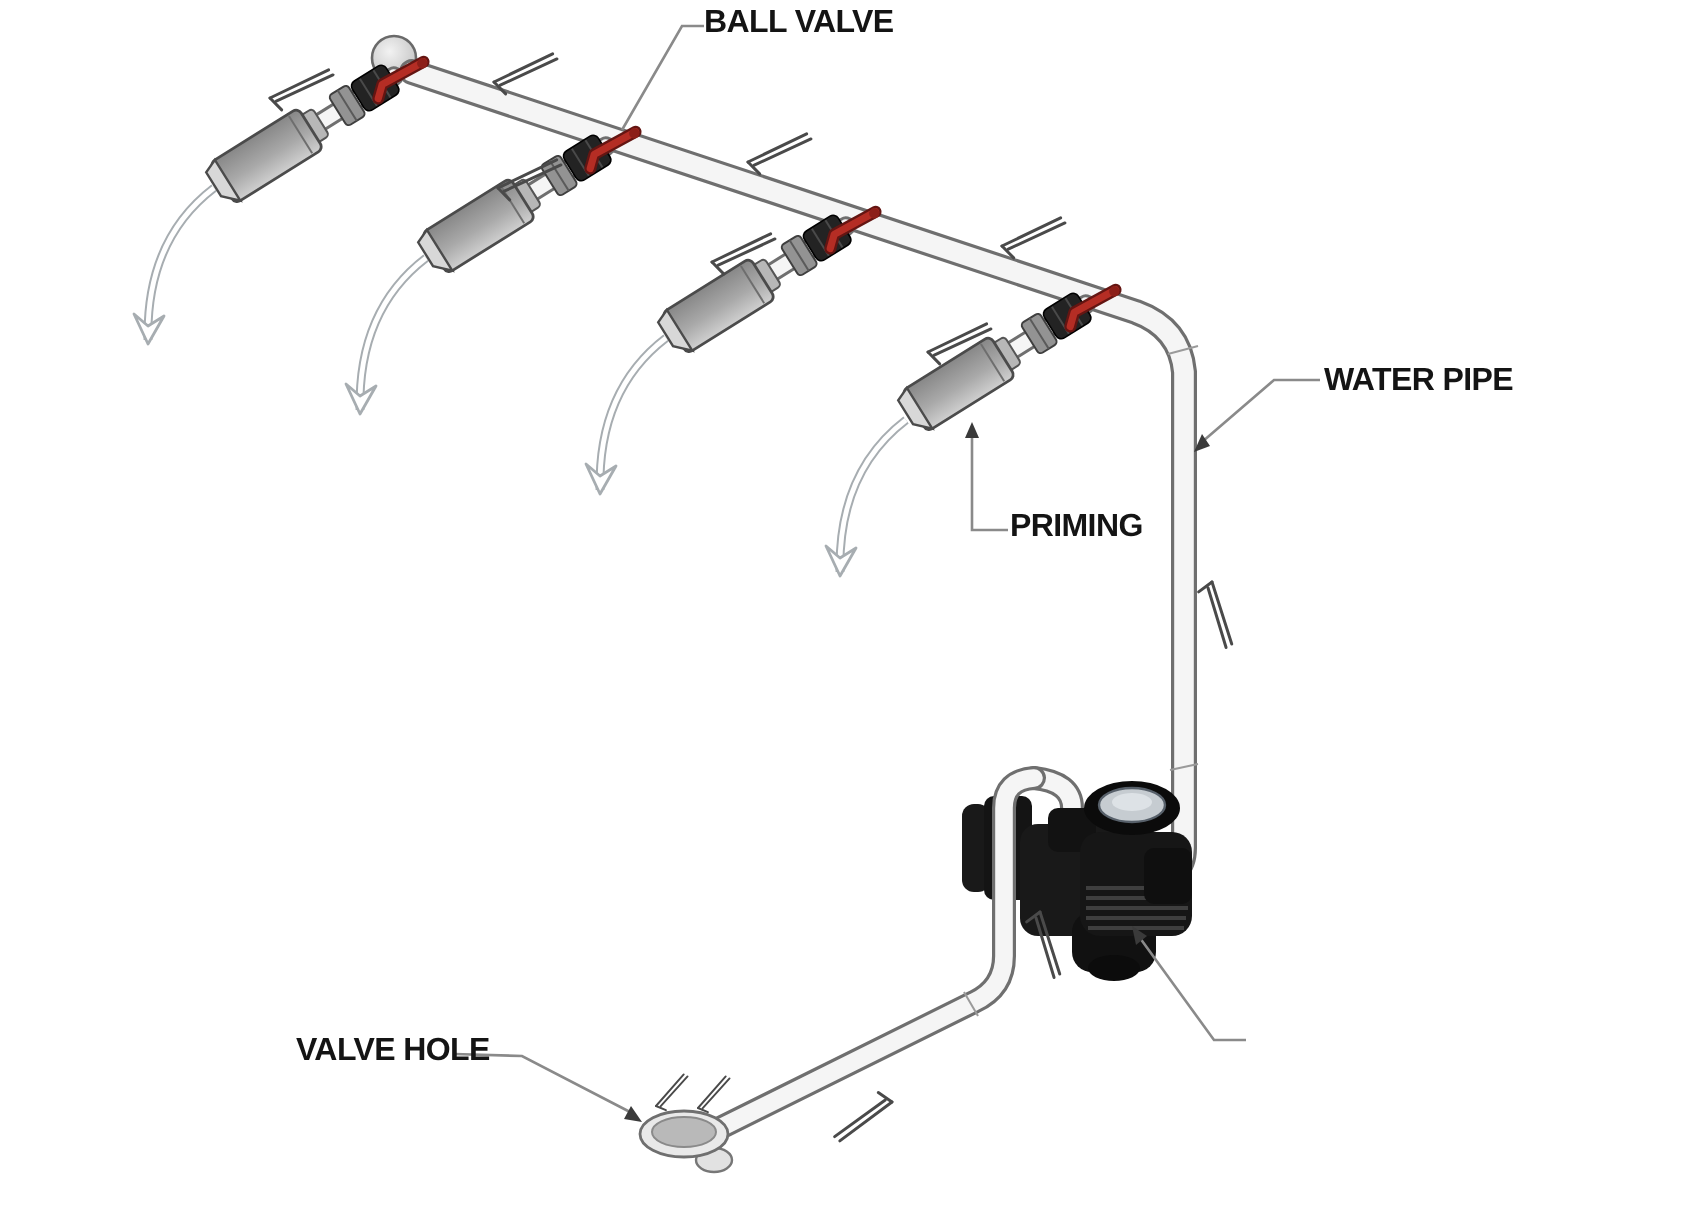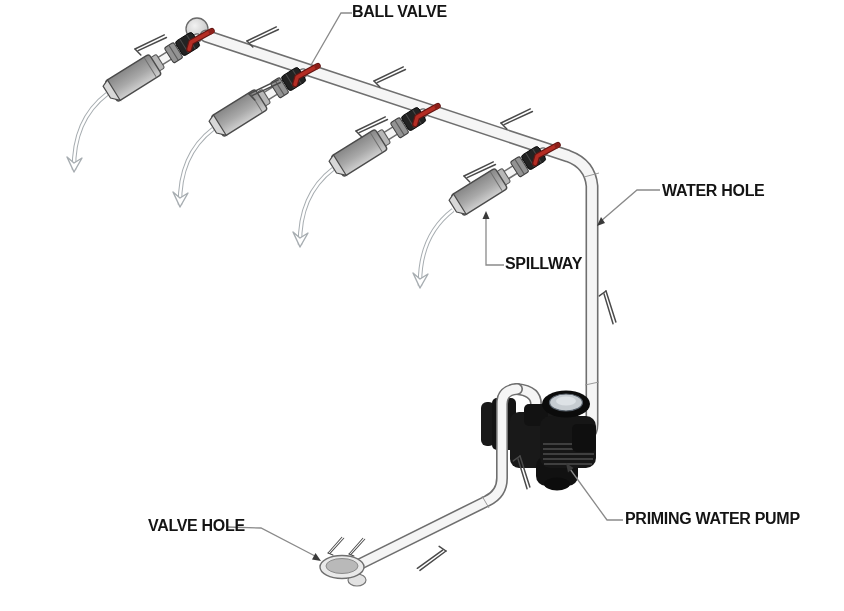--- a/index.html
+++ b/index.html
@@ -176,17 +176,16 @@
       <path class="leader" d="M504 265 H486 V216"></path>
       <polygon class="lahead" points="486,211 482.5,219 489.5,219"></polygon>
       <path class="leader" d="M227 527 L261 528 L315 556"></path>
       <polygon class="lahead" points="321,561 312,559.5 315.5,553"></polygon>
       <path class="leader" d="M623 520 H607 L570 469"></path>
       <polygon class="lahead" points="566,463 573.5,468 568,472.5"></polygon>
     </g>
   </svg>
 
   <div class="lbl" id="lbl-ball-valve">BALL VALVE</div>
-  <div class="lbl" id="lbl-water-pipe">WATER HOLE</div>
-  <div class="lbl" id="lbl-spillway">SPILLWAY</div>
+  <div class="lbl" id="lbl-water-pipe">WATER PIPE</div>
+  <div class="lbl" id="lbl-spillway">PRIMING</div>
   <div class="lbl" id="lbl-sink-hole">VALVE HOLE</div>
-  <div class="lbl" id="lbl-priming-water-pump">PRIMING WATER PUMP</div>
 </div>
 
 </body></html>

